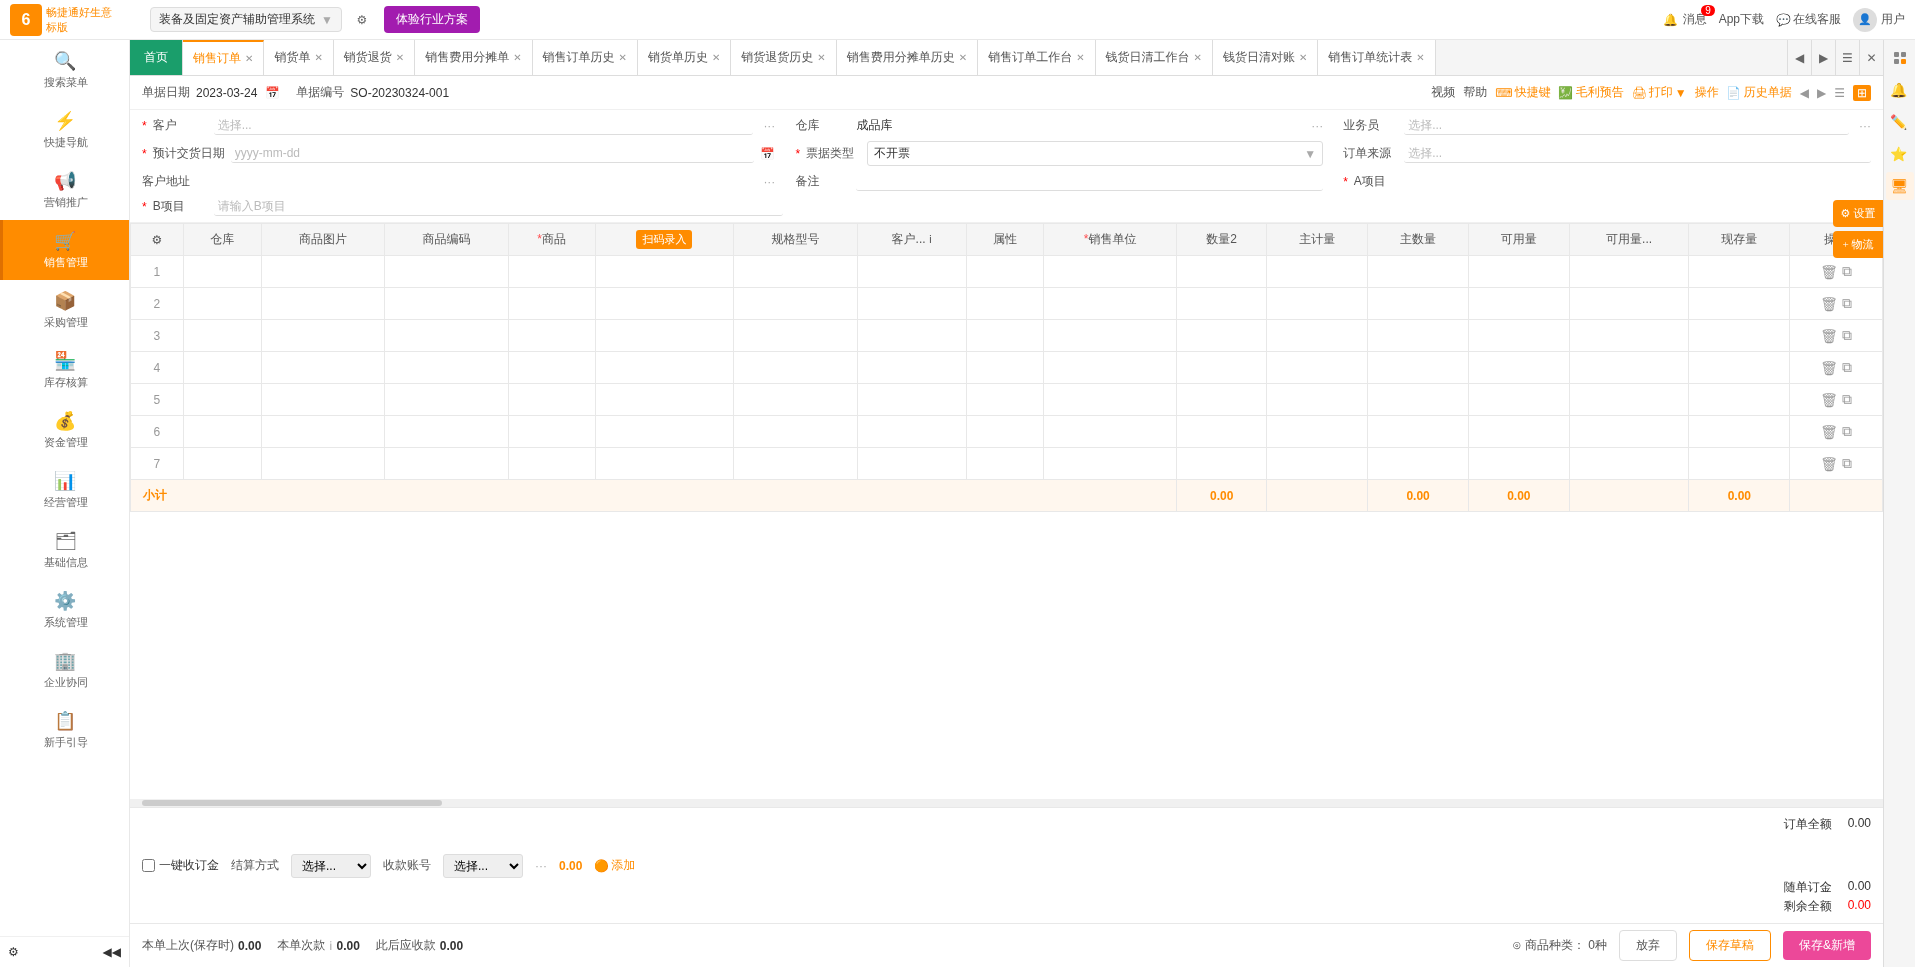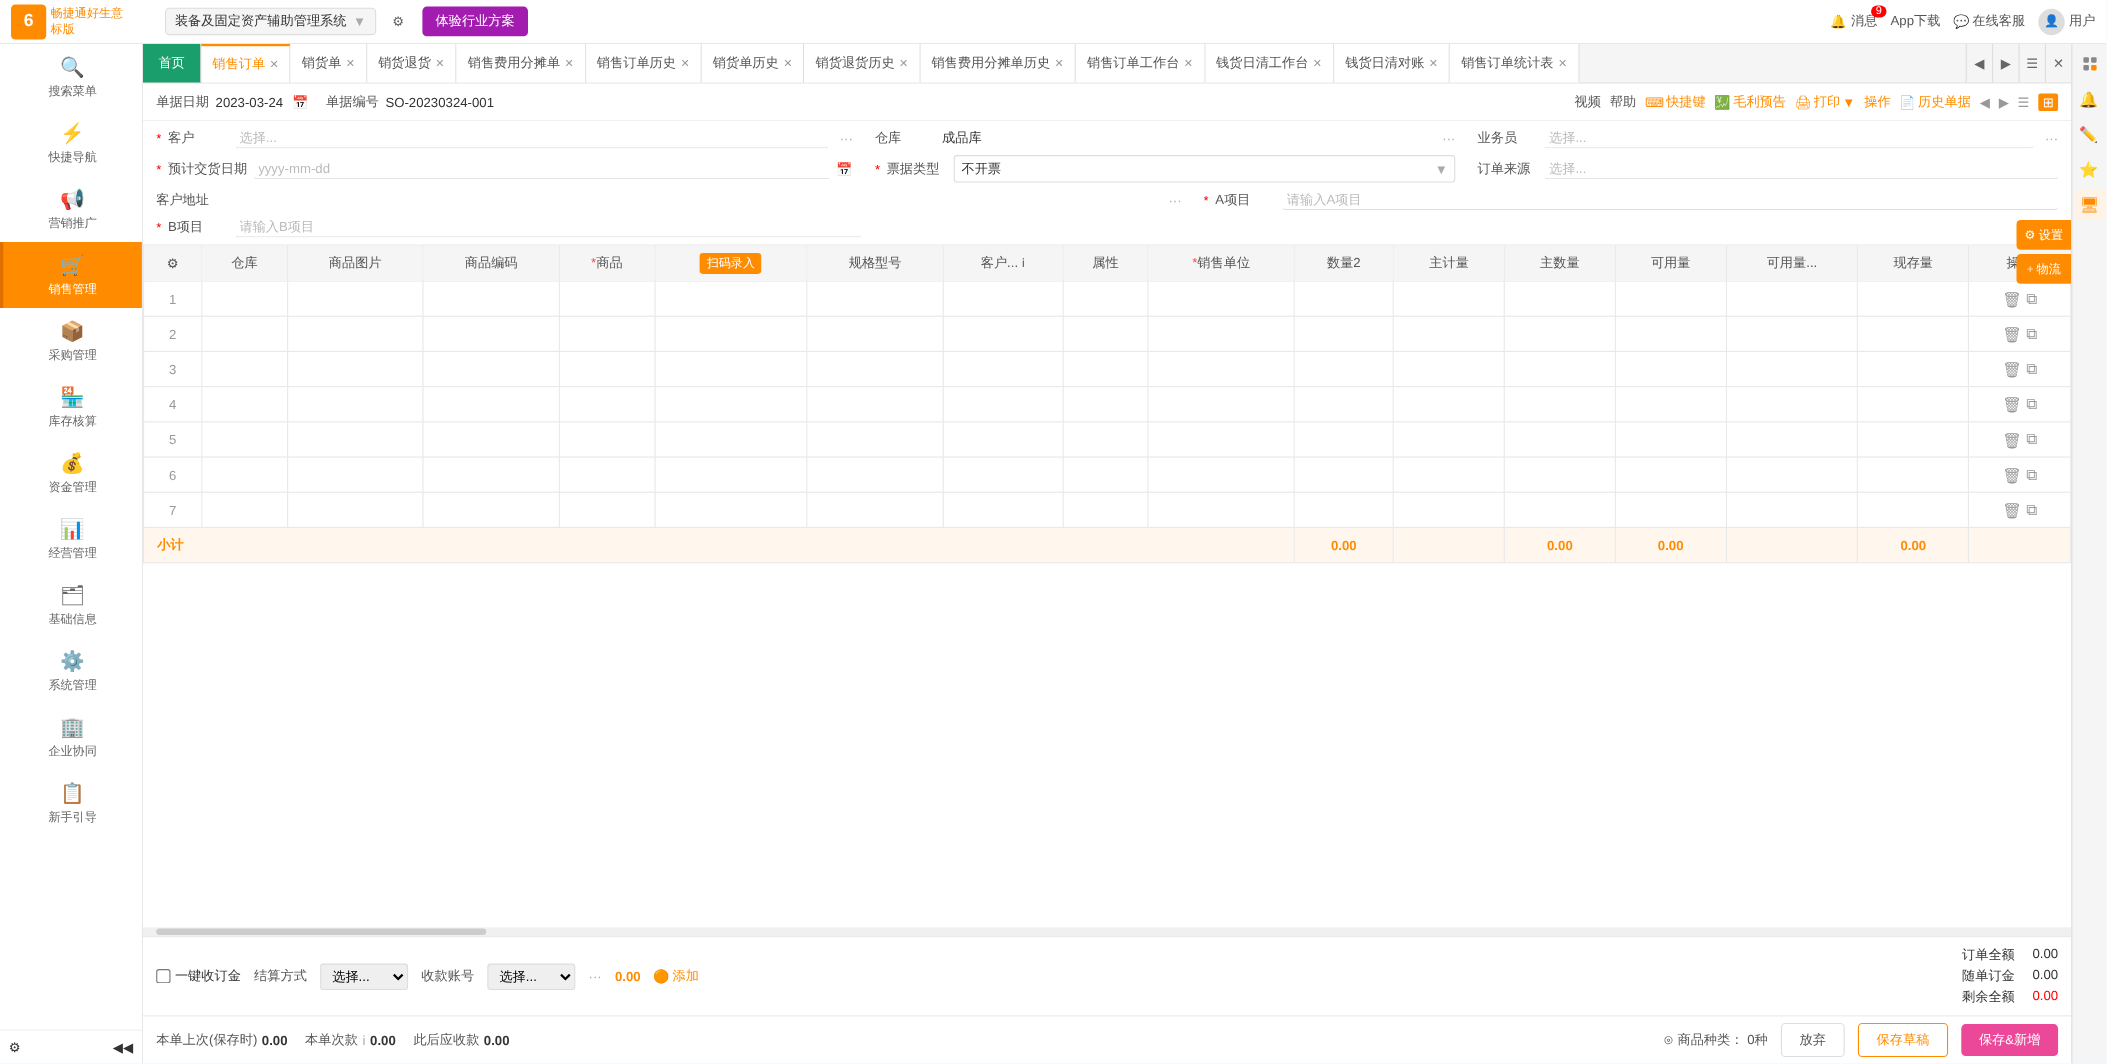--- a/index.html
+++ b/index.html
@@ -330,23 +330,26 @@
             </div>
           </div>
 
           <div class="form-row">
             <div class="field-group" style="flex:1.2;">
               <span class="label">客户地址</span>
               <span style="flex:1;"></span>
               <span class="field-dots">···</span>
             </div>
             <div class="field-group" style="flex:1;">
+              <span class="label">备注</span>
+              <input type="text" style="flex: 1 1 0%; border-top: none; border-right: none; border-left: none; border-image: initial; border-bottom: 1px solid rgb(221, 221, 221); outline: none; padding: 2px 4px;">
+            </div>
+            <div class="field-group" style="flex:1;">
               <span class="required-label">*</span>
               <span class="label">A项目</span>
-              <input type="text" style="flex: 1 1 0%; border-top: none; border-right: none; border-left: none; border-image: initial; border-bottom: 1px solid rgb(221, 221, 221); outline: none; padding: 2px 4px;" placeholder="请输入A项目">
             </div>
           </div>
 
           <div class="form-row">
             <div class="field-group" style="flex:1.2;">
               <span class="required-label">*</span>
               <span class="label">B项目</span>
               <input type="text" style="flex: 1 1 0%; border-top: none; border-right: none; border-left: none; border-image: initial; border-bottom: 1px solid rgb(221, 221, 221); outline: none; padding: 2px 4px;" placeholder="请输入B项目">
             </div>
             <div style="flex:2;"></div>
@@ -589,21 +592,21 @@
           <span class="add-btn">
             <span>🟠</span>
             <span>添加</span>
           </span>
 
           <div style="margin-left:auto;display:flex;flex-direction:column;gap:2px;font-size:12px;text-align:right;">
             <div style="display:flex;justify-content:space-between;gap:16px;">
               <span>订单全额</span>
               <span>0.00</span>
             </div>
-            <div style="display:flex;justify-content:space-between;gap:16px;">
+            <div style="display:flex;justify-content:space-between;gap:16px;margin-top:44px;">
               <span>随单订金</span>
               <span>0.00</span>
             </div>
             <div style="display:flex;justify-content:space-between;gap:16px;">
               <span>剩余全额</span>
               <span style="color:#f00;">0.00</span>
             </div>
           </div>
         </div>
 

